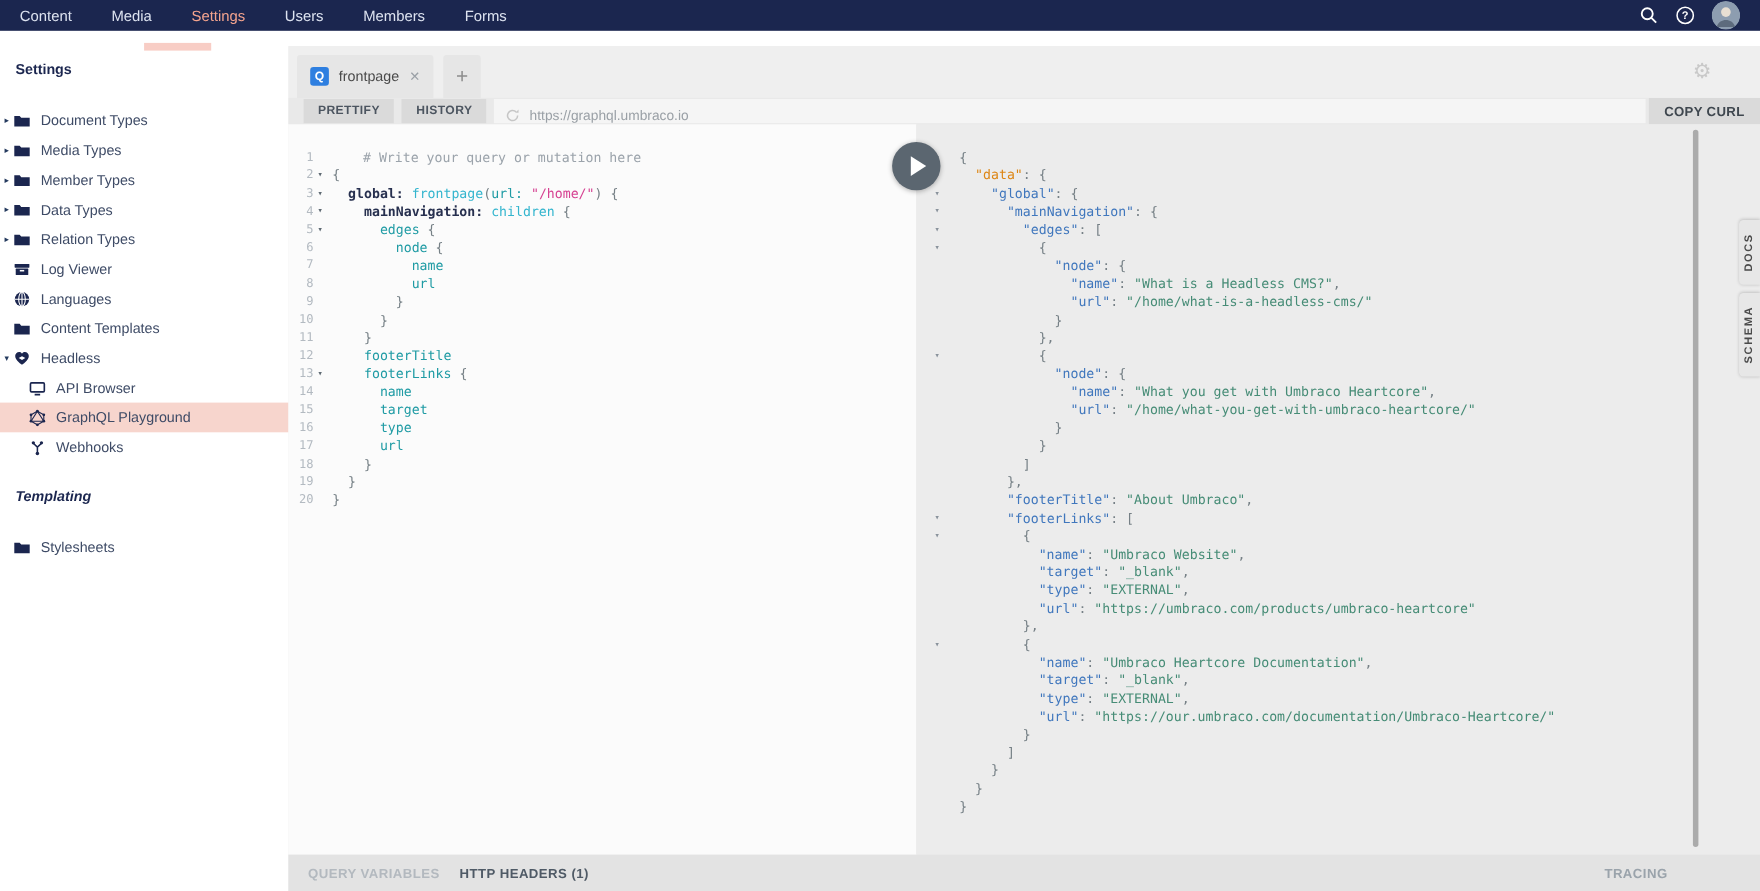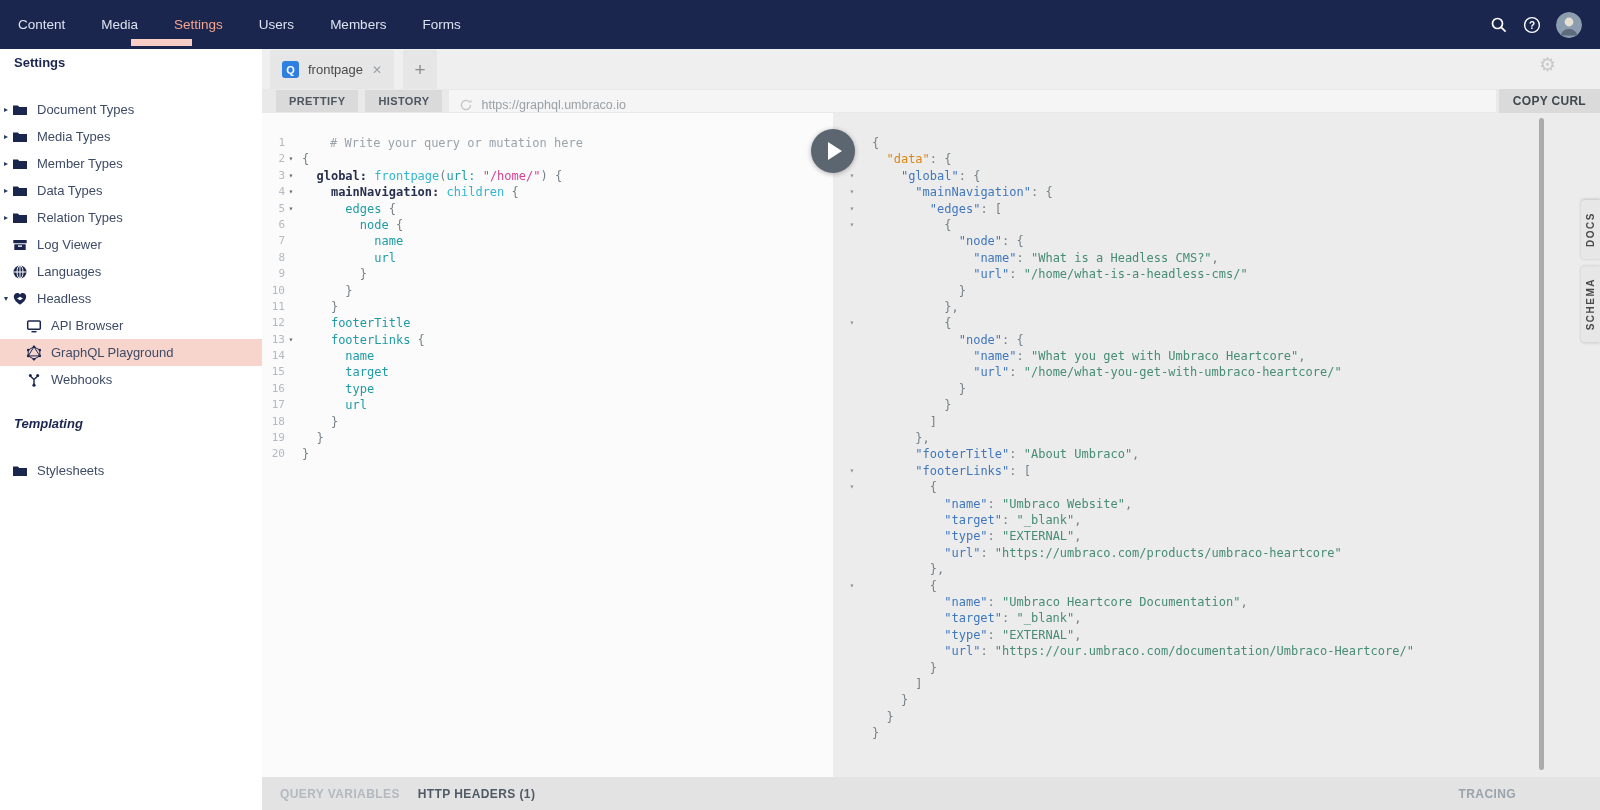--- a/index.html
+++ b/index.html
@@ -1,21 +1,21 @@
 <!DOCTYPE html>
 <html><head>
 <meta charset="utf-8">
 <style>
   * { box-sizing: border-box; margin: 0; padding: 0; }
   html,body { width:1600px; height:810px; overflow:hidden; }
   body { font-family:"Liberation Sans", sans-serif; background:#fff; }
   #app { position:relative; width:1600px; height:810px; background:#fff; overflow:hidden; }
 
   
-  .topnav { position:absolute; top:0; left:0; right:0; height:49px; background:#1b264f;
+  .topnav { position:absolute; top:0; left:0; right:0; height:28px; background:#1b264f;
             display:flex; align-items:center; z-index:4; }
   .nav-items { display:flex; height:100%; }
   .nav-item { padding:0 18px; display:flex; align-items:center; font-size:13.5px;
               color:#dde3f0; cursor:pointer; }
   .nav-item.active { color:#f5a48e; }
   .nav-right { margin-left:auto; display:flex; align-items:center; gap:15px; padding-right:18px; }
   .nav-icon { width:18px; height:18px; display:flex; cursor:pointer; }
   .avatar { width:26px; height:26px; border-radius:50%; overflow:hidden; display:flex; cursor:pointer; }
   .settings-underline { position:absolute; left:131px; top:39px; width:61px; height:7px;
                         background:#f8cdc5; z-index:5; }
@@ -201,20 +201,29 @@
       <div class="tree-row">
         <span class="arr"></span>
         <span class="ticon">
           <svg viewBox="0 0 16 16">
             <circle cx="8" cy="8" r="6.5" fill="#1b264f"></circle>
             <path d="M8 1.5v13M1.5 8h13" stroke="#fff" stroke-width="1" fill="none"></path>
             <ellipse cx="8" cy="8" rx="3" ry="6.5" stroke="#fff" stroke-width="1" fill="none"></ellipse>
           </svg>
         </span>
         <span>Languages</span>
+      </div>
+      <div class="tree-row">
+        <span class="arr"></span>
+        <span class="ticon">
+          <svg viewBox="0 0 16 16">
+            <path d="M1 3.4h4.9l1.4 1.7H15V13H1z" fill="#1b264f"></path>
+          </svg>
+        </span>
+        <span>Content Templates</span>
       </div>
       <div class="tree-row">
         <span class="arr">▾</span>
         <span class="ticon">
           <svg viewBox="0 0 16 16">
             <path d="M8 13.6C8 13.6 1.8 10 1.8 5.7 1.8 3.6 3.4 2 5.4 2 6.6 2 7.6 2.6 8 3.6 8.4 2.6 9.4 2 10.6 2c2 0 3.6 1.6 3.6 3.7C14.2 10 8 13.6 8 13.6z" fill="#1b264f"></path>
             <path d="M5 7.5 8 5.8 11 7.5 8 9.2z" fill="#fff"></path>
           </svg>
         </span>
         <span>Headless</span>

